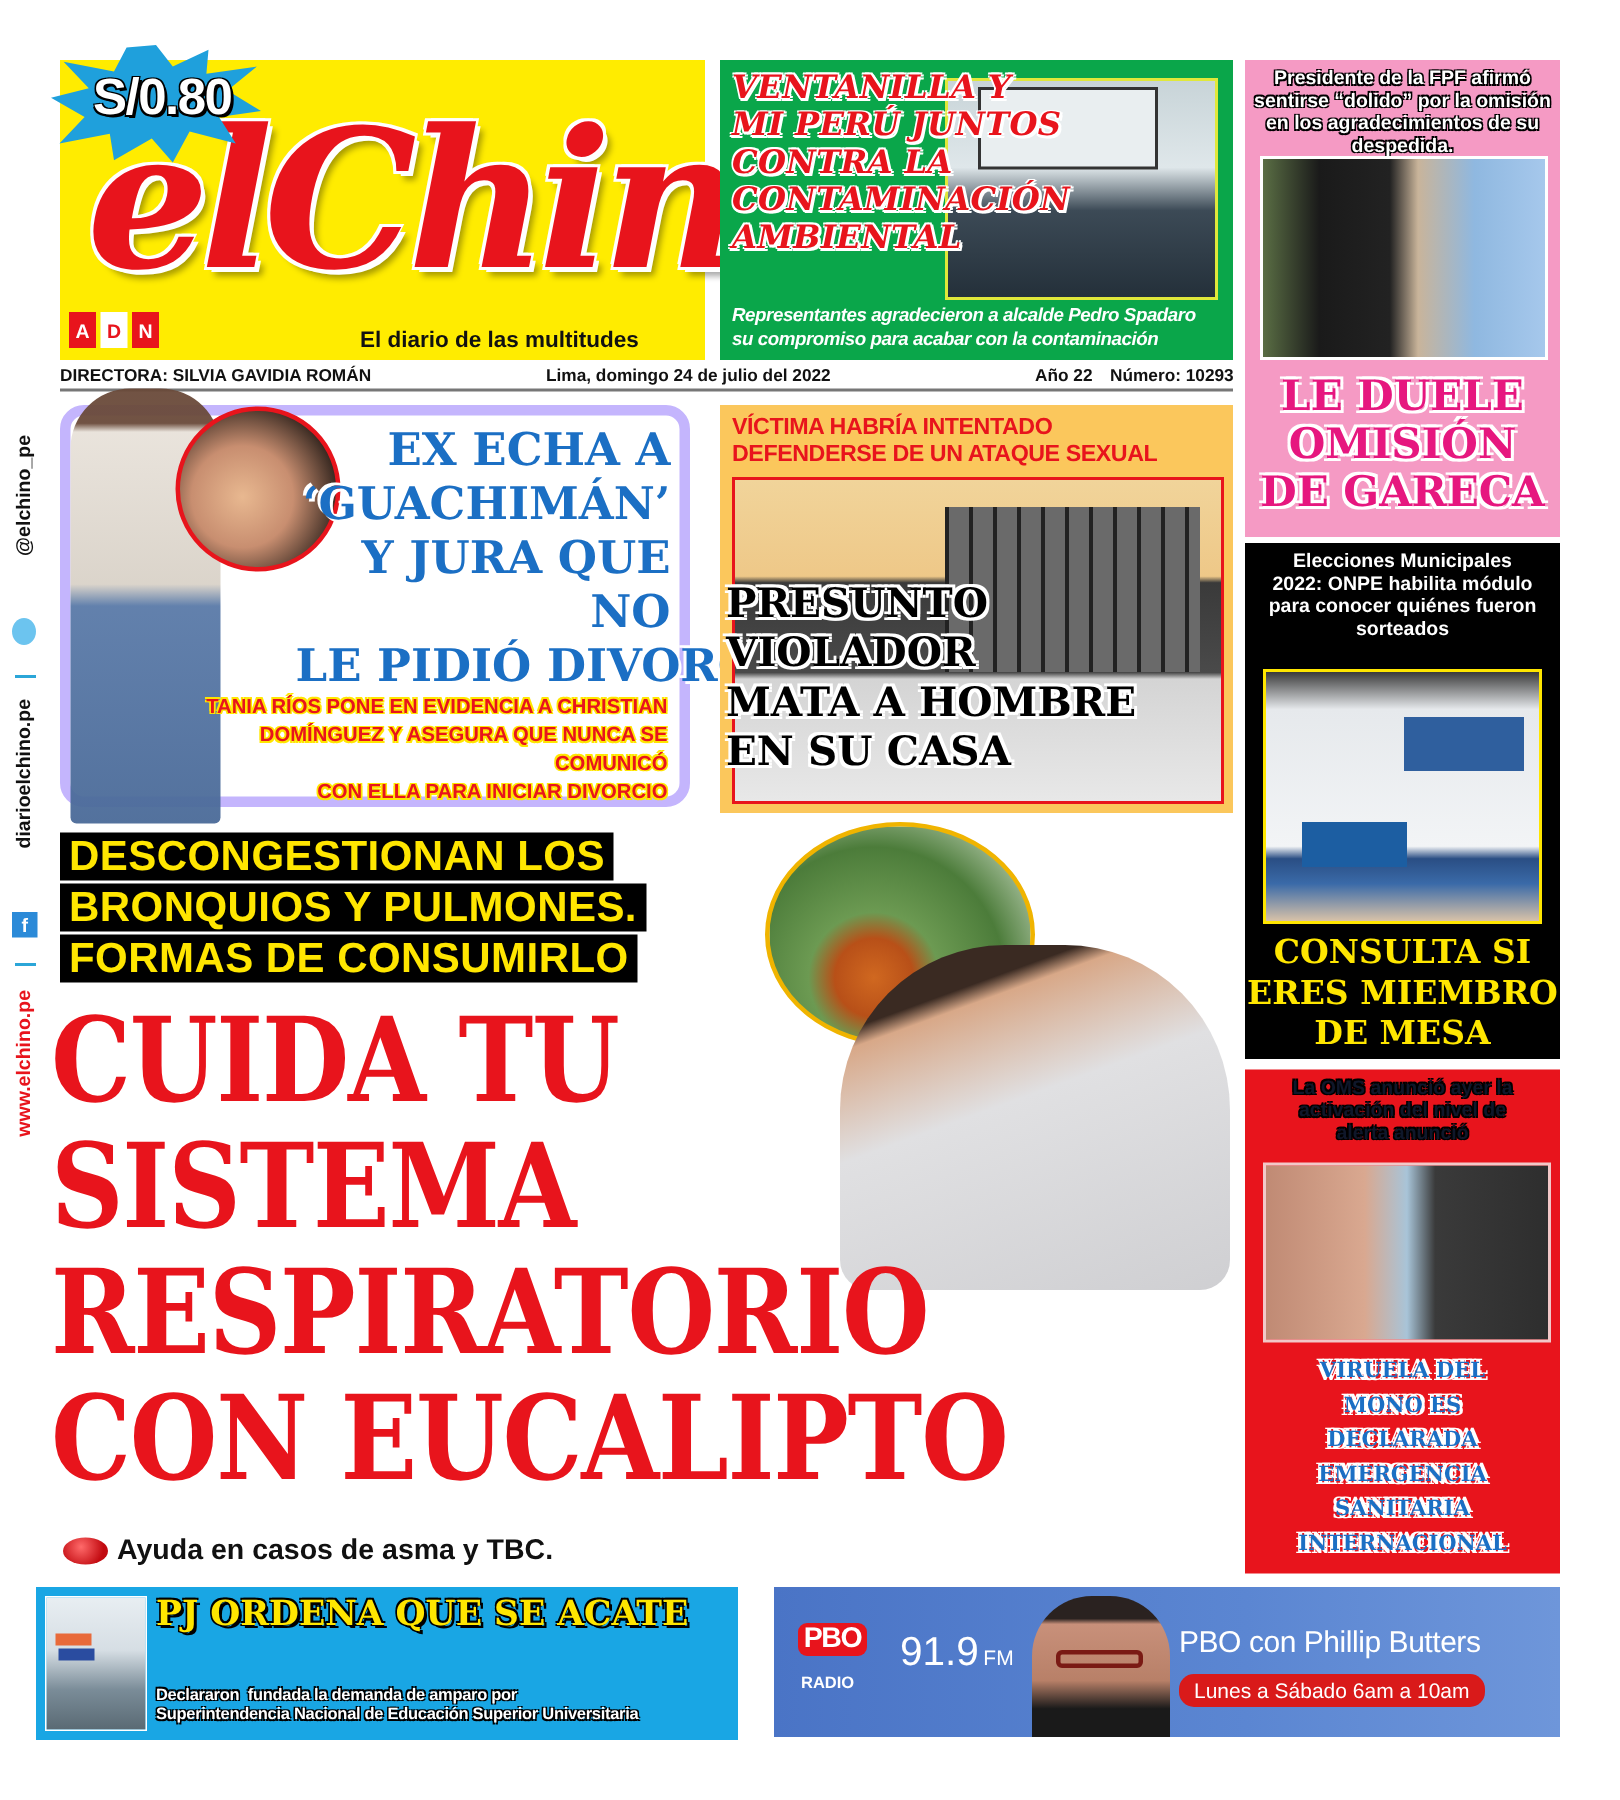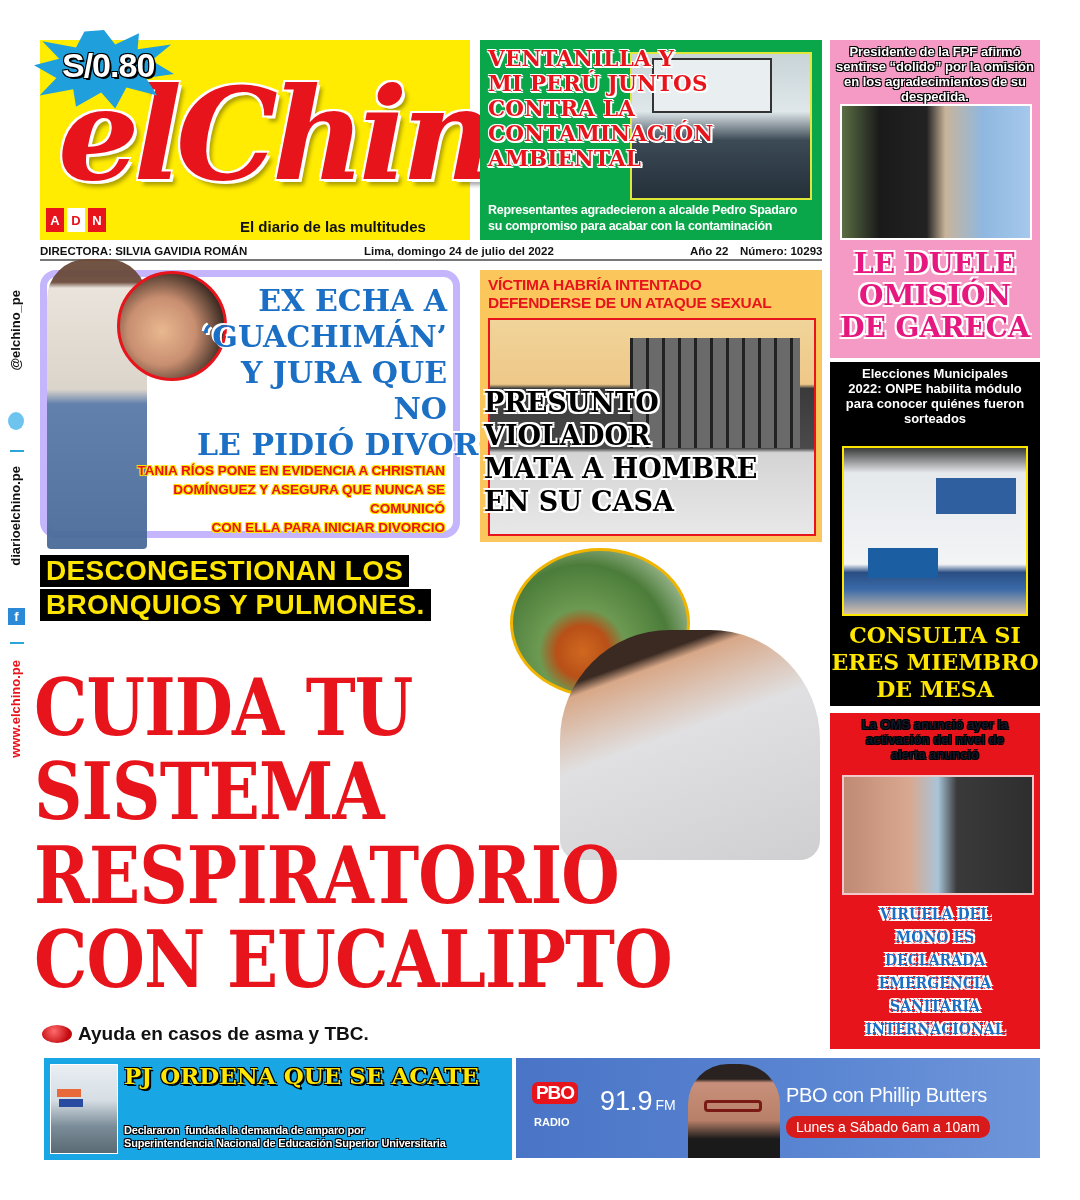--- a/index.html
+++ b/index.html
@@ -21,21 +21,21 @@
   .adn { position: absolute; left: 6px; top: 168px; display: flex; gap: 3px; }
   .adn span { width: 18px; height: 24px; background: #e8141c; color: #fff; font-size: 13px; font-weight: bold; display: flex; align-items: center; justify-content: center; }
   .adn span.mid { background: #fff; color: #e8141c; }
   .tagline { position: absolute; left: 200px; top: 178px; font-size: 15px; font-weight: bold; color: #111; }
 
   
   .meta-line { left: 40px; top: 243px; width: 782px; height: 18px; border-bottom: 2px solid #777; font-size: 11.5px; font-weight: bold; color: #111; }
   .meta-line span { position: absolute; top: 2px; white-space: nowrap; }
 
   
-  .green-box { left: 480px; top: 40px; width: 342px; height: 200px; background: #0aa64a; }
+  .green-box { left: 480px; top: 40px; width: 342px; height: 200px; background: #0aa64a; font-style: italic; }
   .green-photo { position: absolute; left: 150px; top: 12px; width: 182px; height: 148px; background: linear-gradient(180deg, #c8d4d8 0%, #dfe7ea 40%, #3c4a56 60%, #24303a 100%); border: 2px solid #e0e83a; }
   .green-photo .screen { position: absolute; left: 20px; top: 4px; width: 120px; height: 55px; background: #e9eef0; border: 2px solid #333; }
   .green-head { position: absolute; left: 8px; top: 6px; font-family: "DejaVu Serif", serif; font-weight: bold; font-size: 21.5px; line-height: 25px; color: #e8141c; text-shadow: 2px 2px 0 #fff, -1px -1px 0 #fff, 1px -1px 0 #fff, -1px 1px 0 #fff, 2px 0 0 #fff, 0 2px 0 #fff; letter-spacing: 0.2px; }
   .green-sub { position: absolute; left: 8px; top: 162px; font-size: 12.5px; line-height: 16px; font-weight: bold; color: #fff; letter-spacing: -0.3px; }
 
   
   .pink-box { left: 830px; top: 40px; width: 210px; height: 318px; background: #f59ac4; }
   .pink-sub { position: absolute; left: 4px; top: 4px; width: 202px; text-align: center; font-size: 13px; line-height: 15px; font-weight: bold; color: #fff; text-shadow: 1px 1px 0 #000, -1px -1px 0 #000, 1px -1px 0 #000, -1px 1px 0 #000; }
   .pink-photo { position: absolute; left: 10px; top: 64px; width: 192px; height: 136px; background: linear-gradient(90deg, #5a6e44 0%, #1a1a1a 20%, #222 45%, #c9b49a 55%, #8fb8e0 75%, #a6c8ec 100%); border: 2px solid #fff; }
   .pink-head { position: absolute; left: 0; top: 208px; width: 210px; text-align: center; font-family: "DejaVu Serif", serif; font-weight: bold; font-size: 28px; line-height: 32px; color: #e6177f; text-shadow: 2px 2px 0 #fff, -2px -2px 0 #fff, 2px -2px 0 #fff, -2px 2px 0 #fff; }
@@ -72,21 +72,21 @@
   .kicker-box { left: 40px; top: 555px; }
   .kicker-line { display: block; background: #000; color: #ffe600; font-weight: bold; font-size: 28px; line-height: 32px; padding: 0 6px; margin-bottom: 2px; white-space: nowrap; width: fit-content; letter-spacing: 0.3px; }
   .tea-circle { left: 510px; top: 548px; width: 180px; height: 150px; border-radius: 50%; border: 3px solid #f0b400; background: radial-gradient(circle at 40% 70%, #d06820 0%, #b85018 18%, #6c9a52 30%, #4c7c3a 60%, #e6eedf 100%); }
   .coughing-man { left: 560px; top: 630px; width: 260px; height: 230px; border-radius: 110px 110px 20px 20px; background: linear-gradient(160deg, #3a2a22 0%, #3a2a22 18%, #d8a888 22%, #e0e0e2 45%, #cfcfd2 100%); }
   .main-head { left: 34px; top: 666px; font-family: "DejaVu Serif", serif; font-weight: bold; color: #e8141c; font-size: 78px; line-height: 84px; letter-spacing: -1px; }
   .main-head div { white-space: nowrap; transform: scaleX(0.86); transform-origin: left top; }
   .main-sub { left: 42px; top: 1023px; display: flex; align-items: center; gap: 6px; font-size: 19px; font-weight: bold; color: #111; }
   .pill { width: 30px; height: 18px; border-radius: 50%; background: radial-gradient(circle at 40% 35%, #ff6a6a, #c20a10 70%); }
 
   
-  .sunedu-box { left: 44px; top: 1058px; width: 468px; height: 102px; background: #19a6e4; }
+  .sunedu-box { left: 24px; top: 1058px; width: 468px; height: 102px; background: #19a6e4; }
   .sunedu-photo { position: absolute; left: 6px; top: 6px; width: 68px; height: 90px; background: linear-gradient(180deg, #e8eef2 0%, #d6dee4 40%, #7a8c98 70%, #5a6a74 100%); border: 1px solid #fff; }
   .sunedu-photo .bar1 { position: absolute; left: 6px; top: 24px; width: 24px; height: 8px; background: #e86a3a; }
   .sunedu-photo .bar2 { position: absolute; left: 8px; top: 34px; width: 24px; height: 8px; background: #2a4ca0; }
   .sunedu-head { position: absolute; left: 80px; top: 4px; font-family: "DejaVu Serif", serif; font-weight: bold; font-size: 23px; line-height: 28px; color: #ffe600; text-shadow: 2px 2px 0 #000, -1px -1px 0 #000, 1px -1px 0 #000, -1px 1px 0 #000; }
   .sunedu-sub { position: absolute; left: 80px; top: 66px; font-size: 11px; line-height: 13px; font-weight: bold; color: #fff; text-shadow: 1px 1px 0 #000, -1px -1px 0 #000, 1px -1px 0 #000, -1px 1px 0 #000; letter-spacing: -0.2px; }
 
   
   .pbo-ad { left: 516px; top: 1058px; width: 524px; height: 100px; background: linear-gradient(90deg, #4a74c6 0%, #5b86d2 60%, #6e96da 100%); }
   .pbo-logo { position: absolute; left: 16px; top: 24px; width: 46px; height: 22px; background: #e8141c; border-radius: 6px; color: #fff; font-size: 19px; font-weight: bold; display: flex; align-items: center; justify-content: center; letter-spacing: -1px; }
   .pbo-radio { position: absolute; left: 18px; top: 58px; font-size: 11px; font-weight: bold; color: #fff; }
@@ -226,20 +226,21 @@
     <div>SANITARIA</div>
     <div>INTERNACIONAL</div>
   </div>
 </div>
 
 <div class="abs tea-circle"></div>
 <div class="abs coughing-man"></div>
 <div class="abs kicker-box">
   <span class="kicker-line">DESCONGESTIONAN LOS</span>
   <span class="kicker-line">BRONQUIOS Y PULMONES.</span>
+  <span class="kicker-line">FORMAS DE CONSUMIRLO</span>
 </div>
 <div class="abs main-head">
   <div>CUIDA TU</div>
   <div>SISTEMA</div>
   <div>RESPIRATORIO</div>
   <div>CON EUCALIPTO</div>
 </div>
 <div class="abs main-sub">
   <span class="pill"></span>
   <span>Ayuda en casos de asma y TBC.</span>

